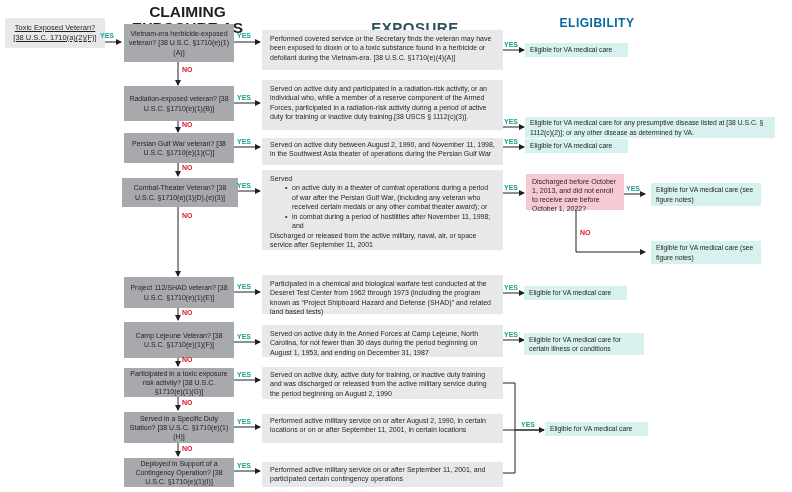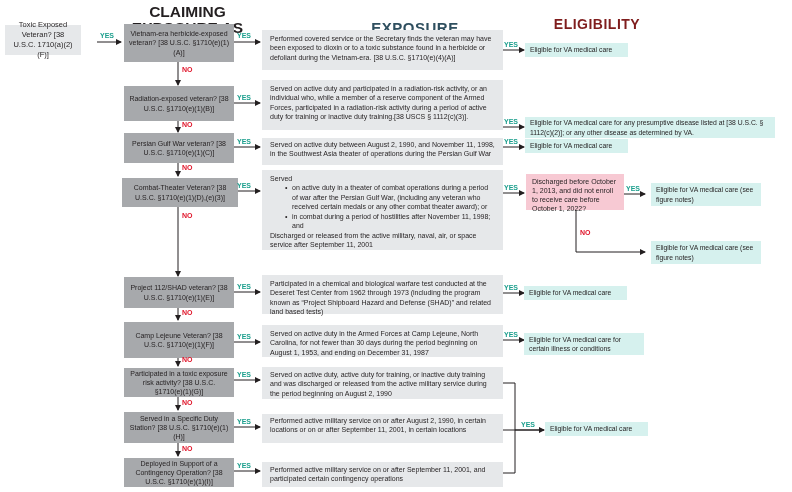--- a/index.html
+++ b/index.html
@@ -2,21 +2,21 @@
 <html><head>
 <meta charset="utf-8">
 <style>
   html, body { margin:0; padding:0; background:#ffffff; }
   body { width:792px; height:492px; position:relative; overflow:hidden;
          font-family:"Liberation Sans", sans-serif; color:#231f20; }
   .abs { position:absolute; box-sizing:border-box; }
   .hdr { font-weight:bold; text-align:center; line-height:1.05; }
   .h-claim { left:120px; top:4px; width:135px; font-size:15.5px; color:#231f20; }
   .h-crit { left:320px; top:20px; width:190px; font-size:15px; color:#2f4f5f; letter-spacing:0.5px; }
-  .h-elig { left:532px; top:17px; width:130px; font-size:14px; color:#7f1d1d; letter-spacing:0.5px; }
+  .h-elig { left:532px; top:17px; width:130px; font-size:12px; color:#0369a1; letter-spacing:0.5px; }
   .qbox { background:#a7a9ac; text-align:center; font-size:7px; line-height:1.3;
           display:flex; align-items:center; justify-content:center; padding:2px 4px; }
   .start { background:#e6e8ea; text-align:center; font-size:7.5px; line-height:1.35;
            display:flex; align-items:center; justify-content:center; padding:2px 6px; }
   .cbox { background:#e6e8ea; font-size:7px; line-height:1.35; padding:4px 8px; }
   .ebox { background:#d6f1ee; font-size:6.8px; line-height:1.35; padding:3px 5px;
           display:flex; align-items:center; }
   .pbox { background:#f7c9d3; font-size:7px; line-height:1.3; padding:3px 6px; }
   .lbl-yes { font-size:7px; font-weight:bold; color:#1a9e8c; }
   .lbl-no  { font-size:7px; font-weight:bold; color:#e0162b; }
@@ -69,21 +69,21 @@
     <polyline points="503,383 515,383 515,473 503,473"></polyline>
     <line x1="503" y1="430" x2="544" y2="430" marker-end="url(#ah)"></line>
     <line x1="515" y1="430" x2="544" y2="430"></line>
   </g>
 </svg>
 
 <div class="abs hdr h-claim">CLAIMING EXPOSURE AS</div>
 <div class="abs hdr h-crit">EXPOSURE</div>
 <div class="abs hdr h-elig">ELIGIBILITY</div>
 
-<div class="abs start" style="left:5px;top:25px;width:76px;height:30px;">Toxic Exposed Veteran? [38 U.S.C. 1710(a)(2)(F)]</div>
+<div class="abs start" style="left:5px;top:18px;width:100px;height:30px;text-decoration:underline;">Toxic Exposed Veteran? [38 U.S.C. 1710(a)(2)(F)]</div>
 <span class="abs lbl-yes" style="left:100px;top:32px;">YES</span>
 
 <div class="abs qbox" style="left:124px;top:24px;width:110px;height:38px;">Vietnam-era herbicide-exposed veteran? [38 U.S.C. §1710(e)(1)(A)]</div>
 <div class="abs qbox" style="left:124px;top:86px;width:110px;height:35px;">Radiation-exposed veteran? [38 U.S.C. §1710(e)(1)(B)]</div>
 <div class="abs qbox" style="left:124px;top:133px;width:110px;height:30px;">Persian Gulf War veteran? [38 U.S.C. §1710(e)(1)(C)]</div>
 <div class="abs qbox" style="left:122px;top:178px;width:116px;height:29px;">Combat-Theater Veteran? [38 U.S.C. §1710(e)(1)(D),(e)(3)]</div>
 <div class="abs qbox" style="left:124px;top:277px;width:110px;height:31px;">Project 112/SHAD veteran? [38 U.S.C. §1710(e)(1)(E)]</div>
 <div class="abs qbox" style="left:124px;top:322px;width:110px;height:36px;">Camp Lejeune Veteran? [38 U.S.C. §1710(e)(1)(F)]</div>
 <div class="abs qbox" style="left:124px;top:368px;width:110px;height:29px;">Participated in a toxic exposure risk activity? [38 U.S.C. §1710(e)(1)(G)]</div>
 <div class="abs qbox" style="left:124px;top:412px;width:110px;height:31px;">Served in a Specific Duty Station? [38 U.S.C. §1710(e)(1)(H)]</div>

